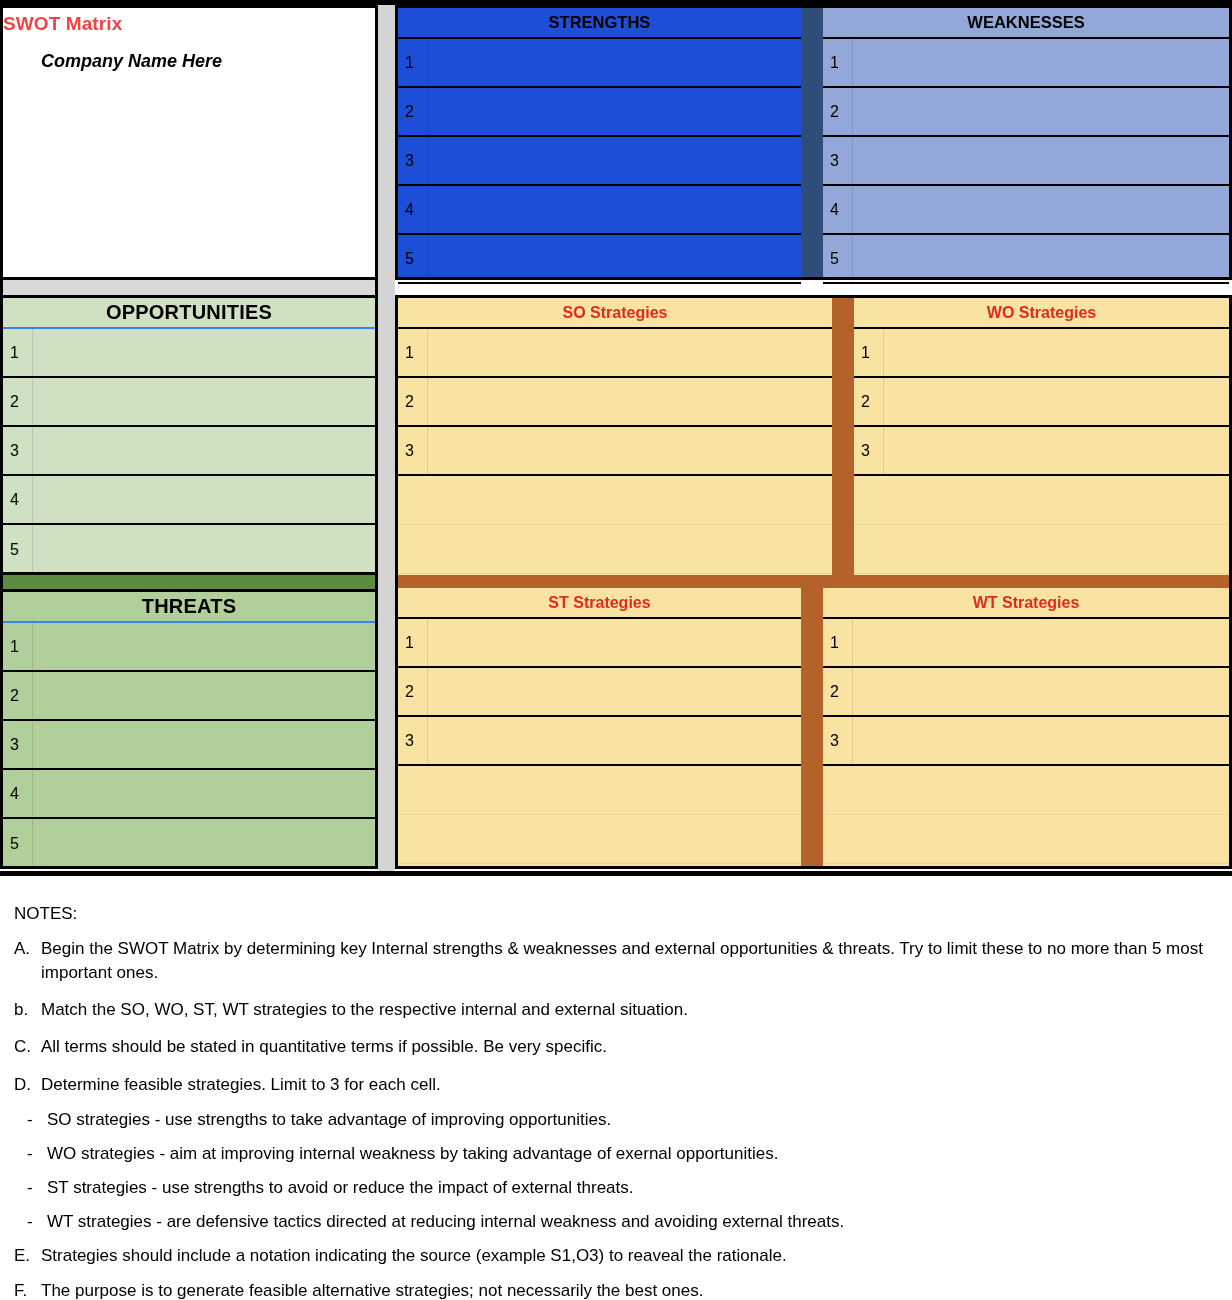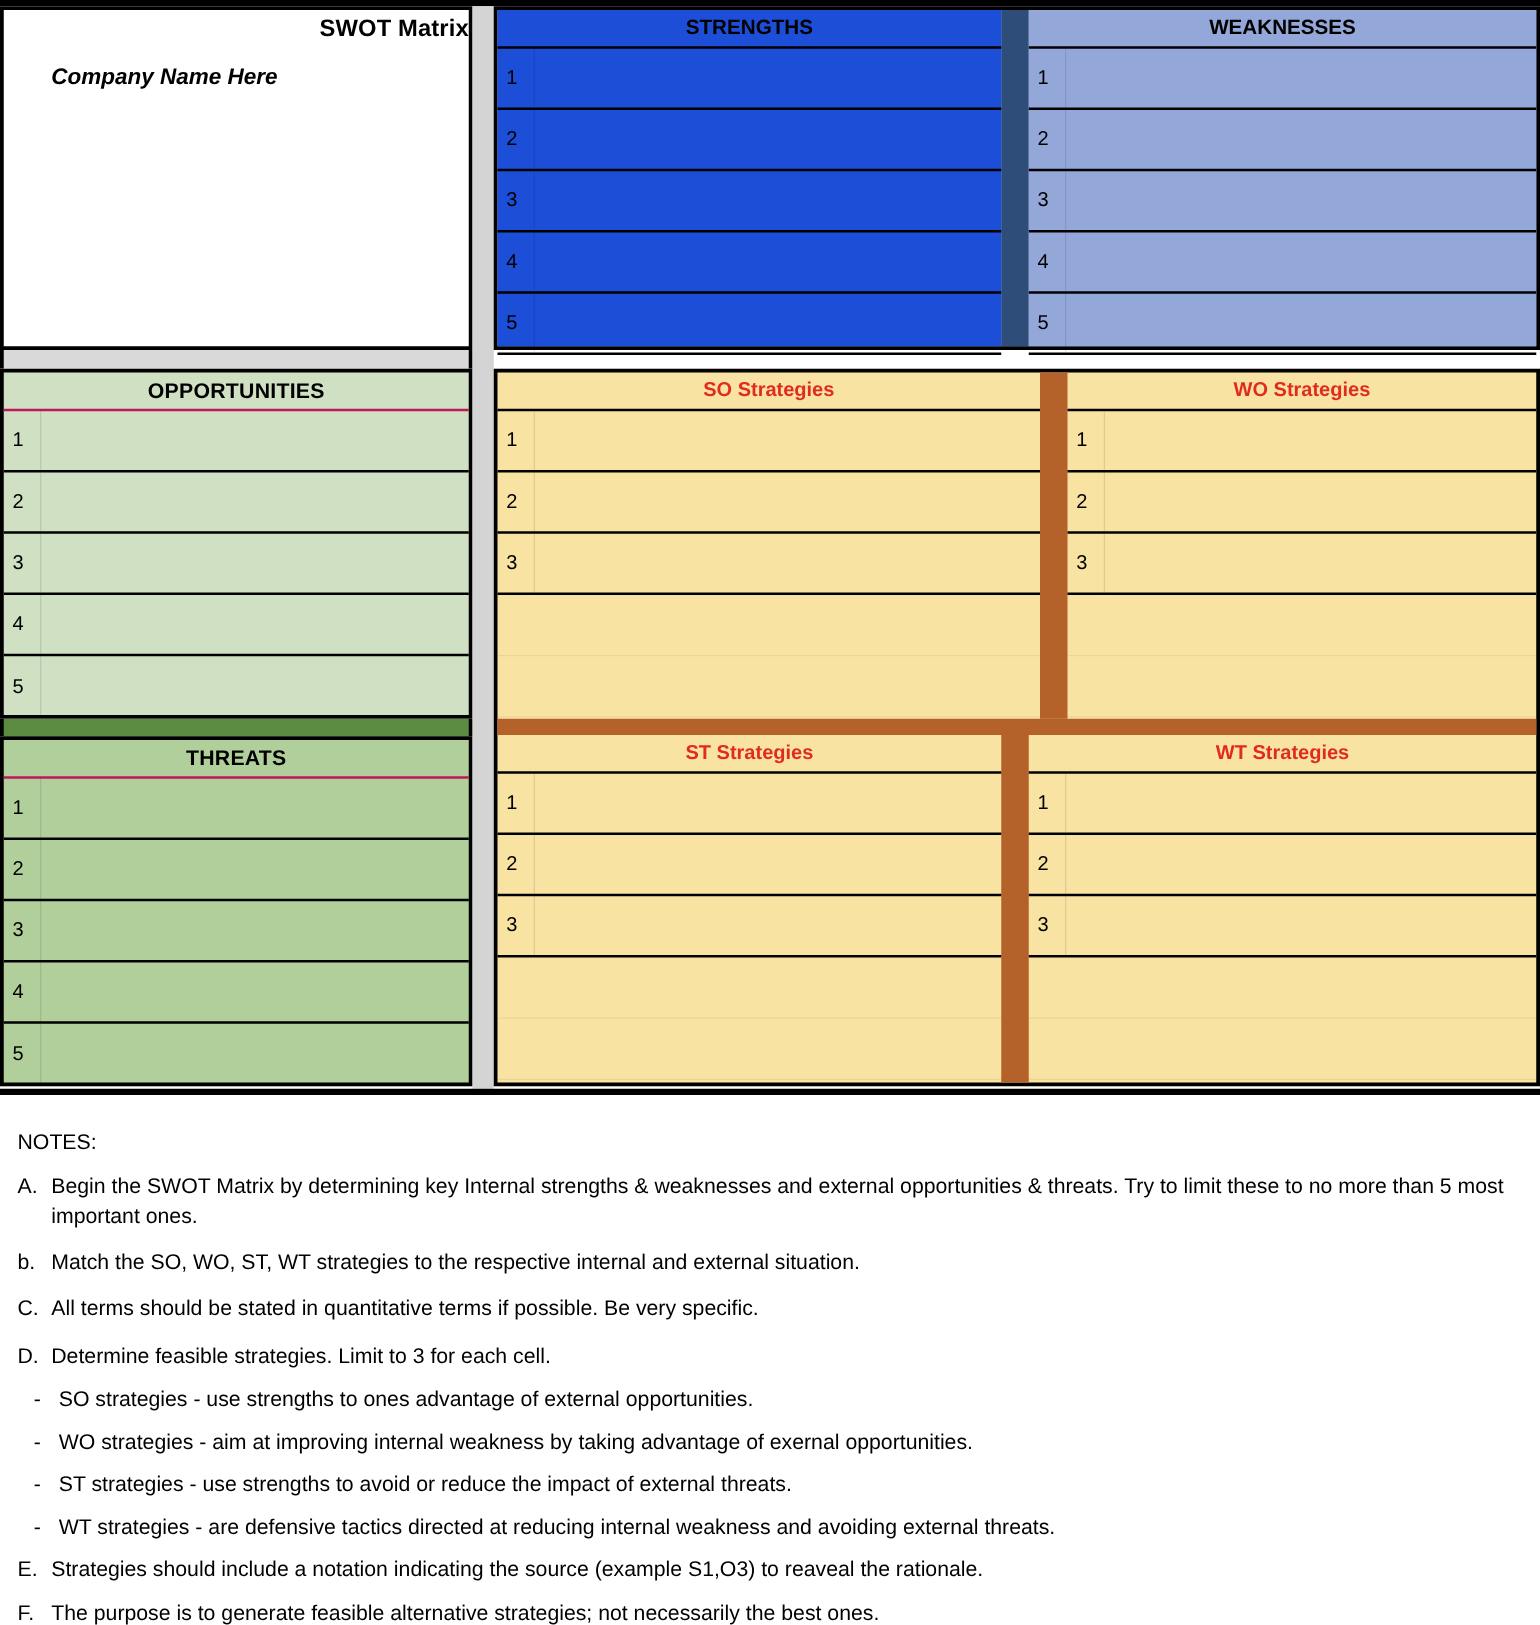--- a/index.html
+++ b/index.html
@@ -15,33 +15,33 @@
   
   .matrix { position: absolute; left: 0; top: 0; width: 1232px; height: 876px; }
 
   
   .top-rule { position: absolute; left: 0; top: 0; width: 1232px; height: 5px; background: #000; }
 
   
   #title-panel { top: 5px; height: 275px; left: 0; width: 378px; position: absolute;
                  border: 3px solid #000; background: #fff; }
   .title-main {
-    text-align: right; font-weight: bold; font-size: 19px; color: #000000;
+    text-align: left; font-weight: bold; font-size: 19px; color: #ef4444;
     padding-top: 5px; letter-spacing: .1px;
   }
   .title-sub {
     font-style: italic; font-size: 18px; color: #000;
     padding-left: 38px; padding-top: 16px; font-weight: bold;
   }
 
   
   .list-panel { position: absolute; border: 3px solid #000; }
   .lp-head {
-    text-align: center; font-weight: bold; font-size: 17px; color: #000;
-    height: 31px; line-height: 29px; border-bottom: 2px solid #be185d;
+    text-align: center; font-weight: bold; font-size: 20px; color: #000;
+    height: 31px; line-height: 29px; border-bottom: 2px solid #3b82f6;
     letter-spacing: .2px;
   }
   .lp-row {
     position: relative; height: 49px; border-bottom: 2px solid #000;
     display: flex; align-items: center;
   }
   .lp-row:last-child { border-bottom: none; }
   .lp-num {
     width: 30px; flex: 0 0 30px; font-size: 16px; color: #000;
     padding-left: 7px; border-right: 1px solid rgba(0,0,0,.10);
@@ -358,21 +358,21 @@
       <span class="note-label">C.</span>
       <span class="note-text">All terms should be stated in quantitative terms if possible. Be very specific.</span>
     </div>
     <div class="note-item tight">
       <span class="note-label">D.</span>
       <span class="note-text">Determine feasible strategies. Limit to 3 for each cell.</span>
     </div>
 
     <div class="note-item sub">
       <span class="note-label">-</span>
-      <span class="note-text">SO strategies - use strengths to ones advantage of external opportunities.</span>
+      <span class="note-text">SO strategies - use strengths to take advantage of improving opportunities.</span>
     </div>
     <div class="note-item sub">
       <span class="note-label">-</span>
       <span class="note-text">WO strategies - aim at improving internal weakness by taking advantage of exernal opportunities.</span>
     </div>
     <div class="note-item sub">
       <span class="note-label">-</span>
       <span class="note-text">ST strategies - use strengths to avoid or reduce the impact of external threats.</span>
     </div>
     <div class="note-item sub">

